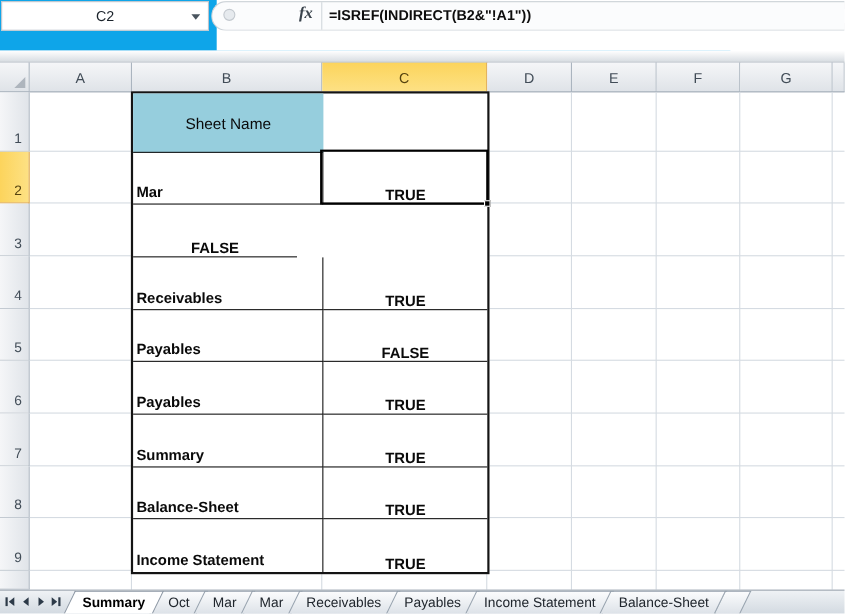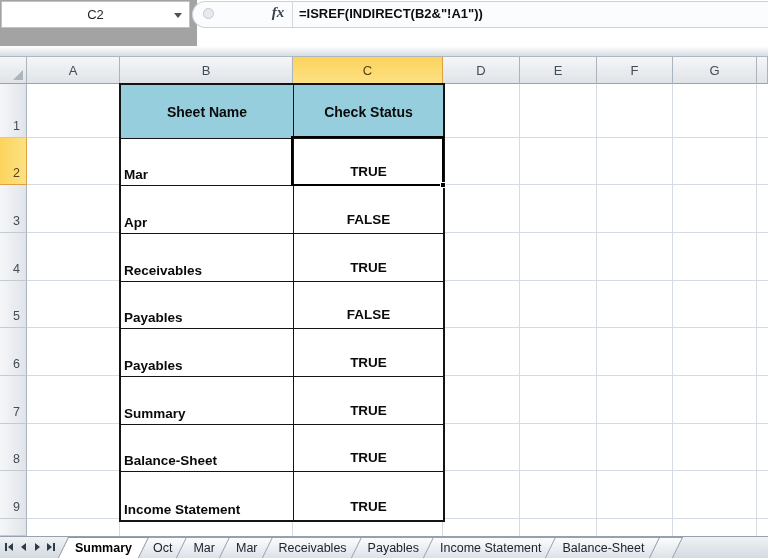--- a/index.html
+++ b/index.html
@@ -1,21 +1,21 @@
 <!DOCTYPE html>
 <html><head>
 <meta charset="utf-8">
 <style>
   * { margin:0; padding:0; box-sizing:border-box; }
   html,body { width:768px; height:558px; overflow:hidden; }
   body { font-family:"Liberation Sans", sans-serif; position:relative; background:#fff; }
   #app { position:absolute; inset:0; width:768px; height:558px; background:#fff; overflow:hidden; }
 
   
-  .fbar { position:absolute; left:0; top:0; width:664px; height:46px; background:#a3a3a3; }
+  .fbar { position:absolute; left:0; top:0; width:664px; height:46px; background:#0ea5e9; }
   .fbar-white { position:absolute; left:197px; top:0; width:571px; height:46px; background:#fff; }
   .fbar-cap { position:absolute; left:192px; top:1px; width:576px; height:27px; background:#fbfcfd;
               border:1px solid #cdd3d8; border-right:none; border-radius:14px 0 0 14px; }
   .namebox { position:absolute; left:1px; top:1px; width:189px; height:27px; background:#fff;
              border:1px solid #bcc3cb; display:flex; align-items:center; justify-content:center;
              font-size:13px; color:#1c242c; }
   .namebox .chev { position:absolute; right:7px; top:11px; width:0; height:0;
              border-left:4px solid transparent; border-right:4px solid transparent;
              border-top:5px solid #4a545e; }
   .cap-circle { position:absolute; left:203px; top:8px; width:11px; height:11px; border-radius:50%;
@@ -60,23 +60,23 @@
   .sheet-table { position:absolute; left:119px; top:83px; width:326px;
                  border:2px solid #141414; background:#fff; z-index:3; }
   .trow { display:flex; }
   .tcell { border-right:1px solid #141414; border-bottom:1px solid #141414;
            font-size:13.5px; color:#0a0a0a; display:flex; }
   .tcell:last-child { border-right:none; }
   .trow:last-child .tcell { border-bottom:none; }
   .tcell.name { width:173px; align-items:flex-end; justify-content:flex-start;
                 padding:0 0 3px 3px; font-weight:700; }
   .tcell.status { width:149px; align-items:flex-end; justify-content:center;
-                padding-bottom:6px; font-weight:700; }
+                padding-bottom:0; font-weight:700; }
   .tcell.th { background:#96cedd; align-items:center; justify-content:center;
-                font-weight:700; font-size:14px; padding:0;text-align:center; }
+                font-weight:400; font-size:14px; padding:0;text-align:center; }
 
   
   .selbox { position:absolute; left:291px; top:136px; width:153px; height:50px;
             border:2px solid #000; z-index:5; }
   .selbox .handle { position:absolute; right:-4px; bottom:-4px; width:6px; height:6px;
             background:#000; border:1px solid #fff; }
 
   
   .tabbar { position:absolute; left:0; top:536px; width:768px; height:22px;
             background:linear-gradient(#eff2f5,#d3dae1); border-top:1px solid #97a1ad;
@@ -162,28 +162,26 @@
     <div class="hline" style="top:327px"></div>
     <div class="hline" style="top:375px"></div>
     <div class="hline" style="top:423px"></div>
     <div class="hline" style="top:470px"></div>
     <div class="hline" style="top:518px"></div>
   </div>
 
   <div class="sheet-table">
     <div class="trow" style="height:54px">
       <div class="tcell name th">Sheet Name</div>
-      <div class="tcell status th">Check Status</div>
     </div>
     <div class="trow" style="height:47px">
       <div class="tcell name">Mar</div>
       <div class="tcell status">TRUE</div>
     </div>
     <div class="trow" style="height:48px">
-      <div class="tcell name">Apr</div>
       <div class="tcell status">FALSE</div>
     </div>
     <div class="trow" style="height:48px">
       <div class="tcell name">Receivables</div>
       <div class="tcell status">TRUE</div>
     </div>
     <div class="trow" style="height:47px">
       <div class="tcell name">Payables</div>
       <div class="tcell status">FALSE</div>
     </div>

